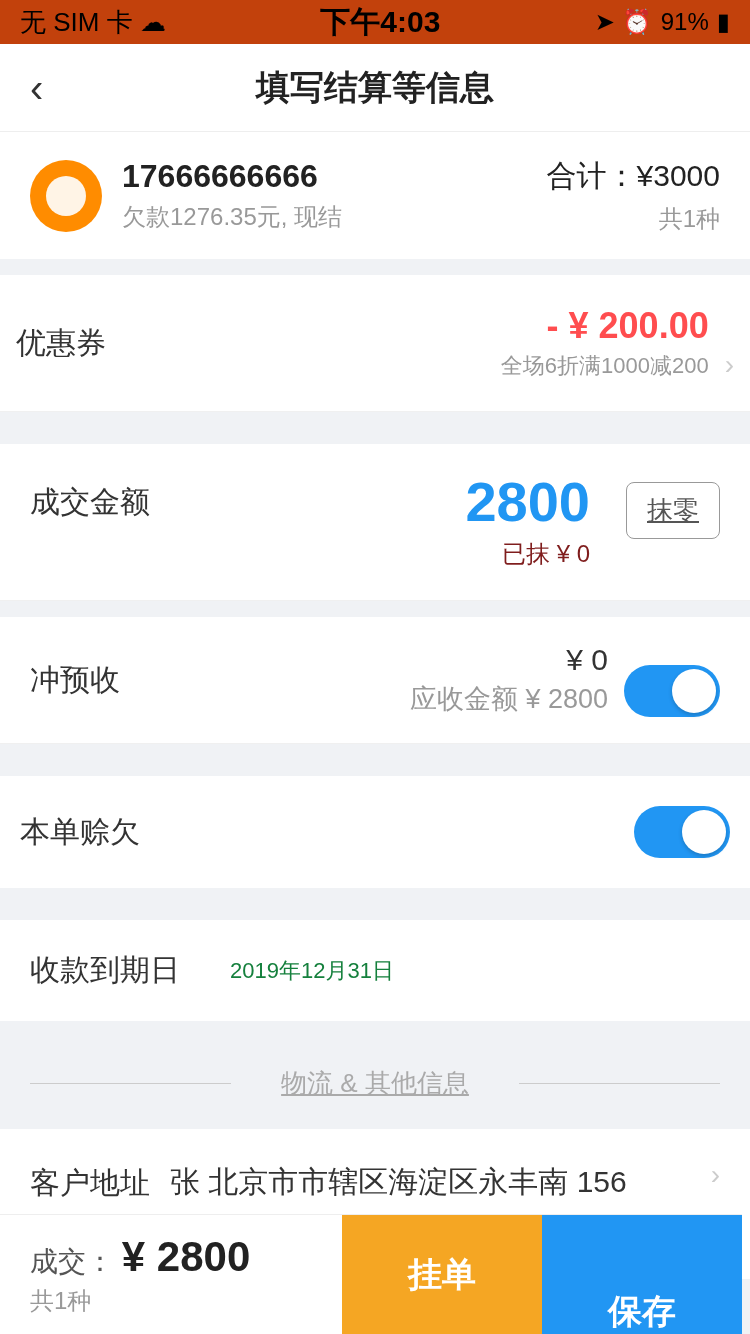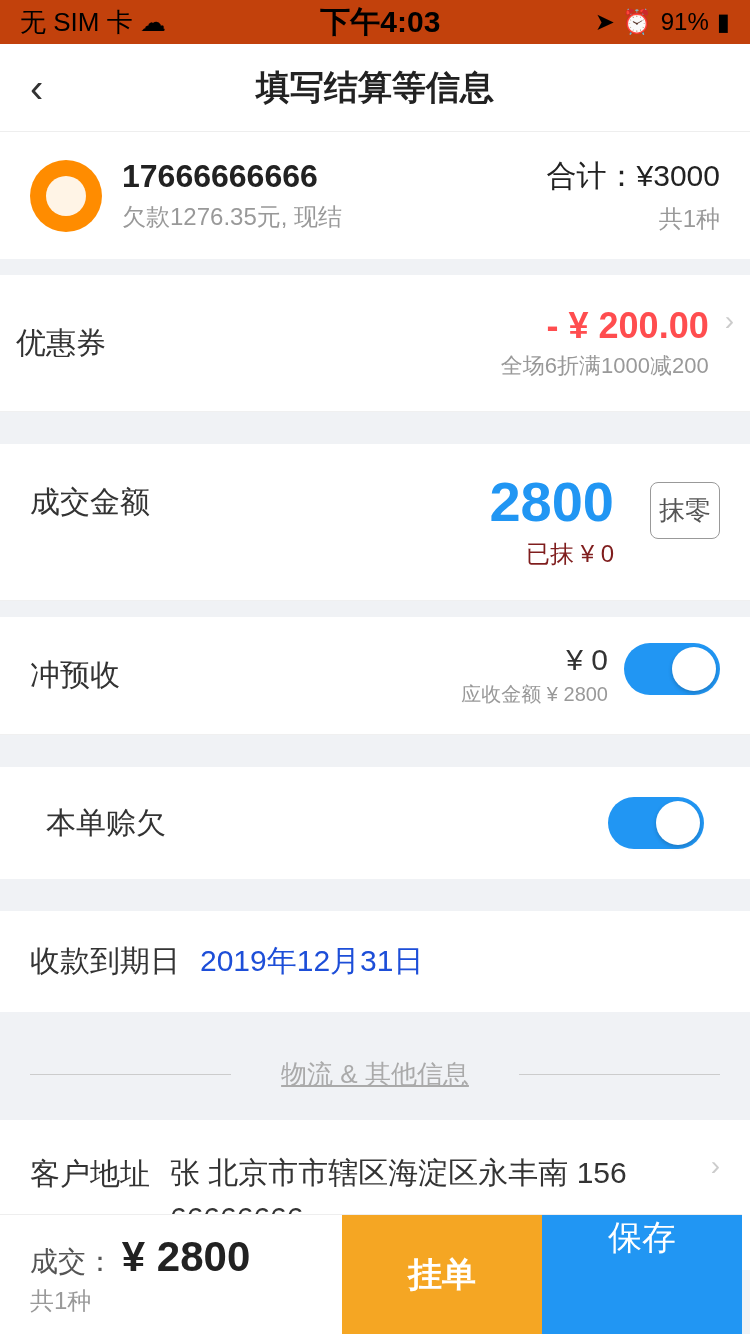--- a/index.html
+++ b/index.html
@@ -100,21 +100,21 @@
     .row-item {
       background: #fff;
       padding: 30px 16px;
       display: flex;
       align-items: center;
       justify-content: space-between;
       border-bottom: 1px solid #f0f0f0;
     }
     .row-item:last-child { border-bottom: none; }
     .row-label { font-size: 30px; color: #333; }
-    .row-right { display: flex; align-items: flex-start; gap: 16px; }
+    .row-right { display: flex; align-items: flex-end; gap: 16px; }
     .row-value { text-align: right; }
 
     
     .coupon-value { font-size: 36px; font-weight: 600; color: #ff4d4f; }
     .coupon-desc { font-size: 22px; color: #999; margin-top: 4px; }
     .chevron { font-size: 28px; color: #ccc; }
 
     
     .section-divider {
       height: 16px;
@@ -131,41 +131,42 @@
       border-bottom: 1px solid #f0f0f0;
     }
     .deal-label { font-size: 30px; color: #333; padding-top: 8px; }
     .deal-right { display: flex; align-items: flex-start; gap: 36px; }
     .deal-amount-wrap { text-align: right; }
     .deal-amount { font-size: 56px; font-weight: 600; color: #2196f3; line-height: 1; }
     .deal-erased { font-size: 24px; color: #7f1d1d; margin-top: 8px; }
     .btn-smash {
       border: 1px solid #999;
       border-radius: 8px;
-      padding: 10px 8px;
+      padding: 10px 20px;
       font-size: 26px;
       color: #555;
       background: #fff;
       cursor: pointer;
       margin-top: 8px;
+      text-decoration: underline;
     }
 
     
     .toggle-row {
       background: #fff;
       padding: 26px 30px;
       display: flex;
       align-items: center;
       justify-content: space-between;
       border-bottom: 1px solid #f0f0f0;
     }
     .toggle-row:last-child { border-bottom: none; }
     .toggle-right { text-align: right; }
     .toggle-amount { font-size: 30px; color: #333; }
-    .toggle-desc { font-size: 20px; color: #999; margin-top: 4px; }
+    .toggle-desc { font-size: 27px; color: #999; margin-top: 4px; }
     
     
     .toggle-switch {
       width: 96px;
       height: 52px;
       border-radius: 26px;
       background: #2196f3;
       position: relative;
       cursor: pointer;
       flex-shrink: 0;
@@ -177,36 +178,36 @@
       background: #fff;
       position: absolute;
       top: 4px;
       right: 4px;
       box-shadow: 0 2px 4px rgba(0,0,0,0.2);
     }
 
     
     .debt-row {
       background: #fff;
-      padding: 30px 46px;
+      padding: 30px 20px;
       display: flex;
       align-items: center;
       justify-content: space-between;
     }
 
     
     .due-date-row {
       background: #fff;
       padding: 30px 30px;
       display: flex;
       align-items: center;
       gap: 20px;
     }
     .due-date-label { font-size: 30px; color: #333; }
-    .due-date-value { font-size: 30px; color: #1d4ed8; }
+    .due-date-value { font-size: 22px; color: #15803d; margin-left: 30px; }
 
     
     .section-sep {
       background: #f0f2f5;
       height: 60px;
       display: flex;
       align-items: center;
       justify-content: center;
       gap: 20px;
     }
@@ -258,24 +259,24 @@
       font-size: 34px;
       font-weight: 600;
       color: #fff;
       cursor: pointer;
     }
     .btn-save {
       width: 200px;
       height: 120px;
       background: #2196f3;
       display: flex;
-      align-items: flex-start;
+      align-items: flex-end;
       justify-content: center;
       font-size: 34px;
-      font-weight: 400;
+      font-weight: 700;
       color: #fff;
       cursor: pointer;
     }
   </style>
 </head>
 <body>
 
 <div class="status-bar">
   <div class="status-left">
     <span>无 SIM 卡 ☁</span>

